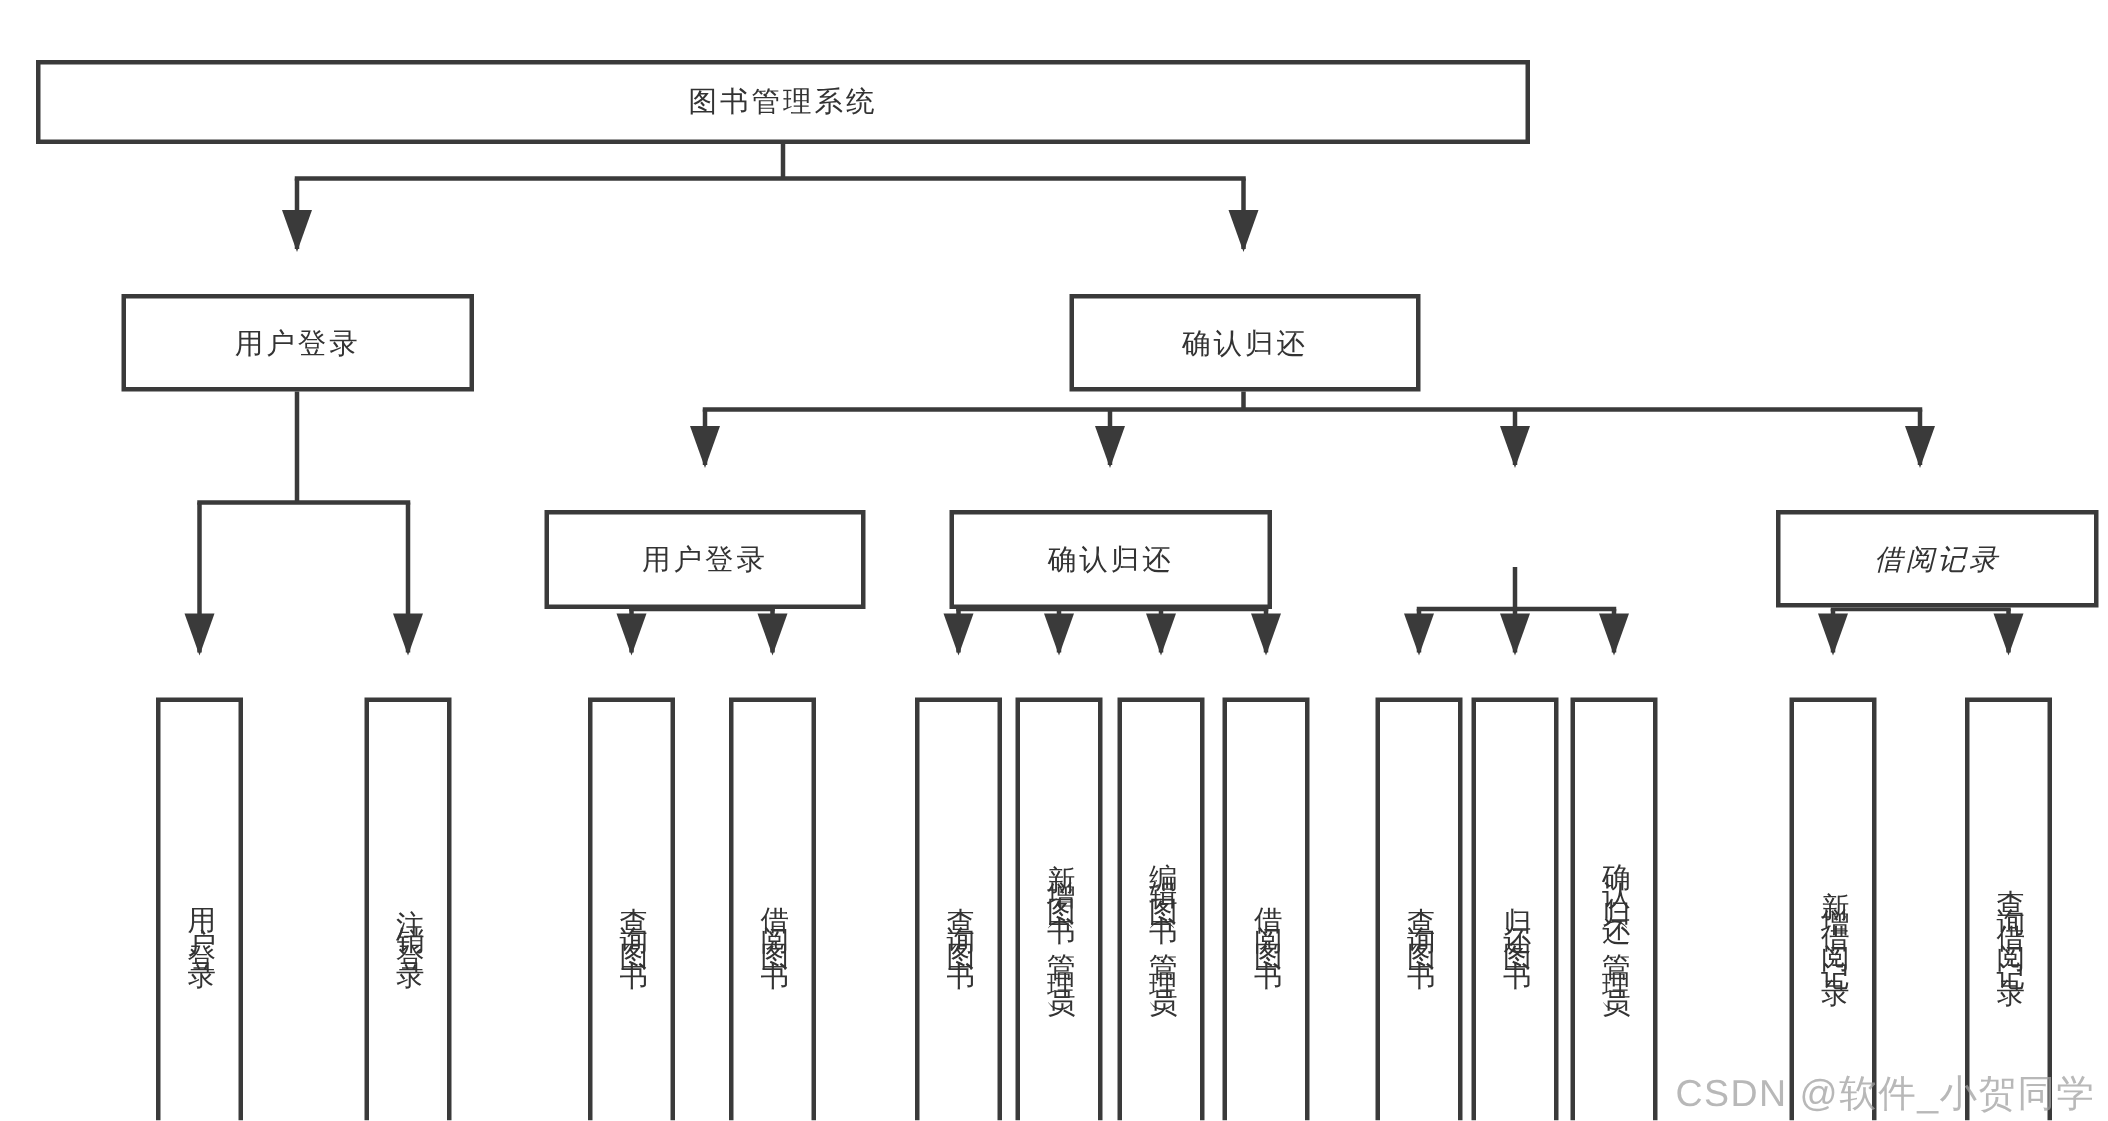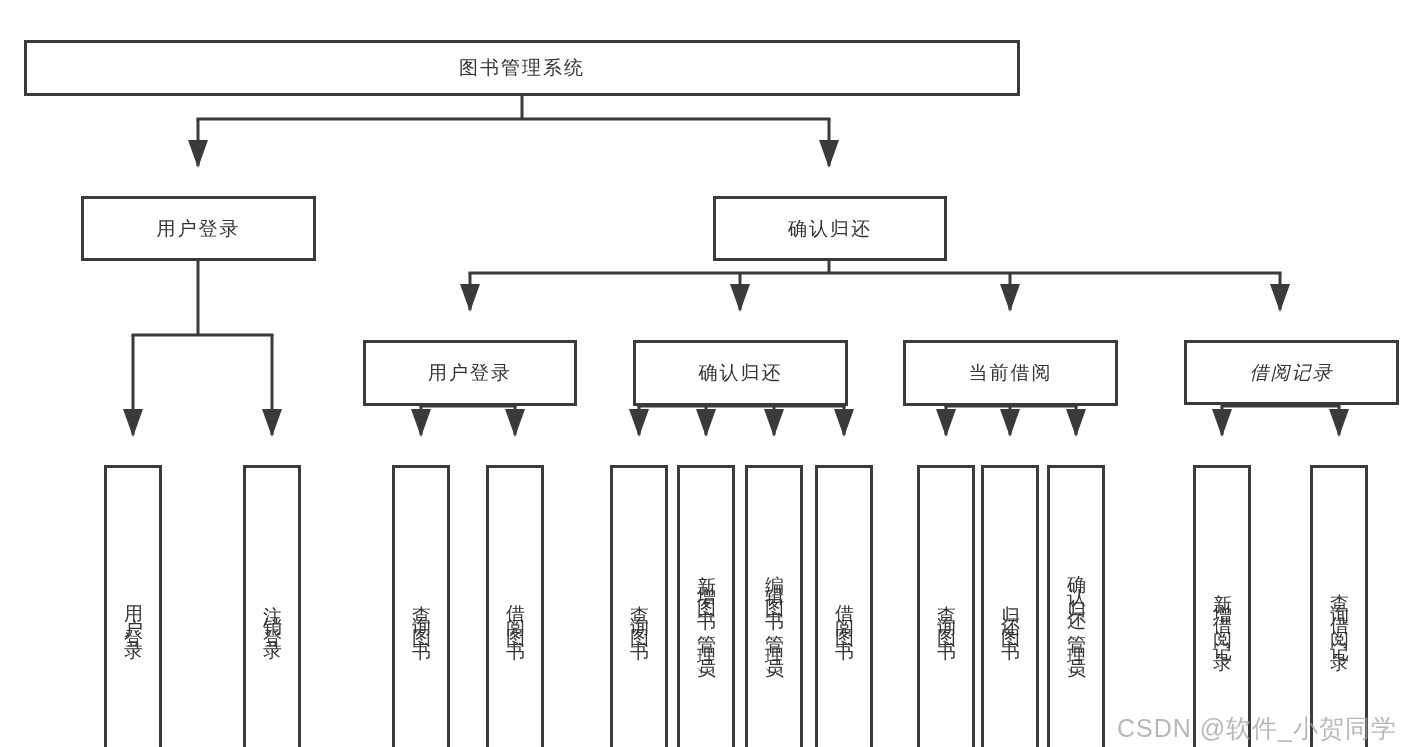--- a/index.html
+++ b/index.html
@@ -161,23 +161,20 @@
   <div class="box" id="box-mgmt">
     <span>确认归还</span>
   </div>
 
   <div class="box" id="box-newbook">
     <span>用户登录</span>
   </div>
   <div class="box" id="box-borrow">
     <span>确认归还</span>
   </div>
-  <div class="box" id="box-current">
-    <span>当前借阅</span>
-  </div>
   <div class="box" id="box-records">
     <span>借阅记录</span>
   </div>
 
   <div class="box leaf" id="leaf-user-login">
     <span>用户登录</span>
   </div>
   <div class="box leaf" id="leaf-logout">
     <span>注销登录</span>
   </div>

